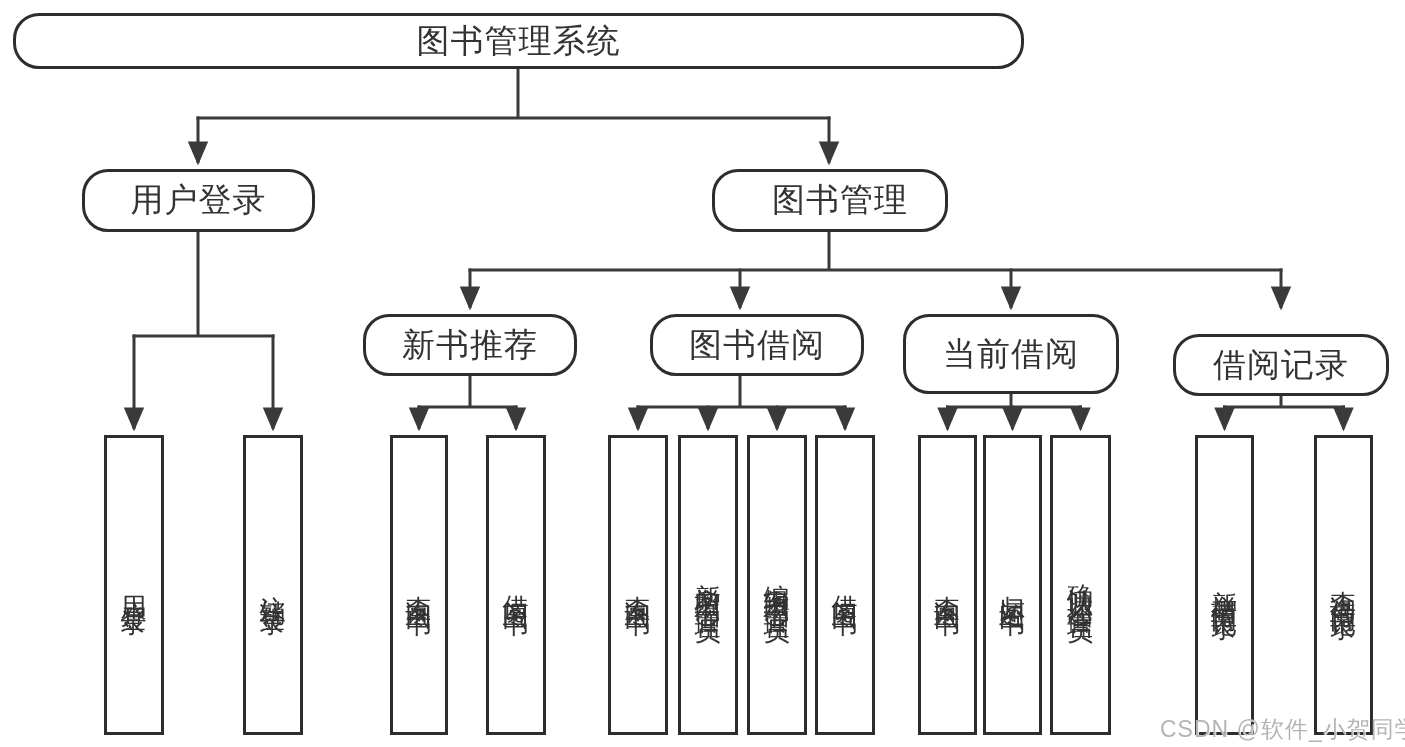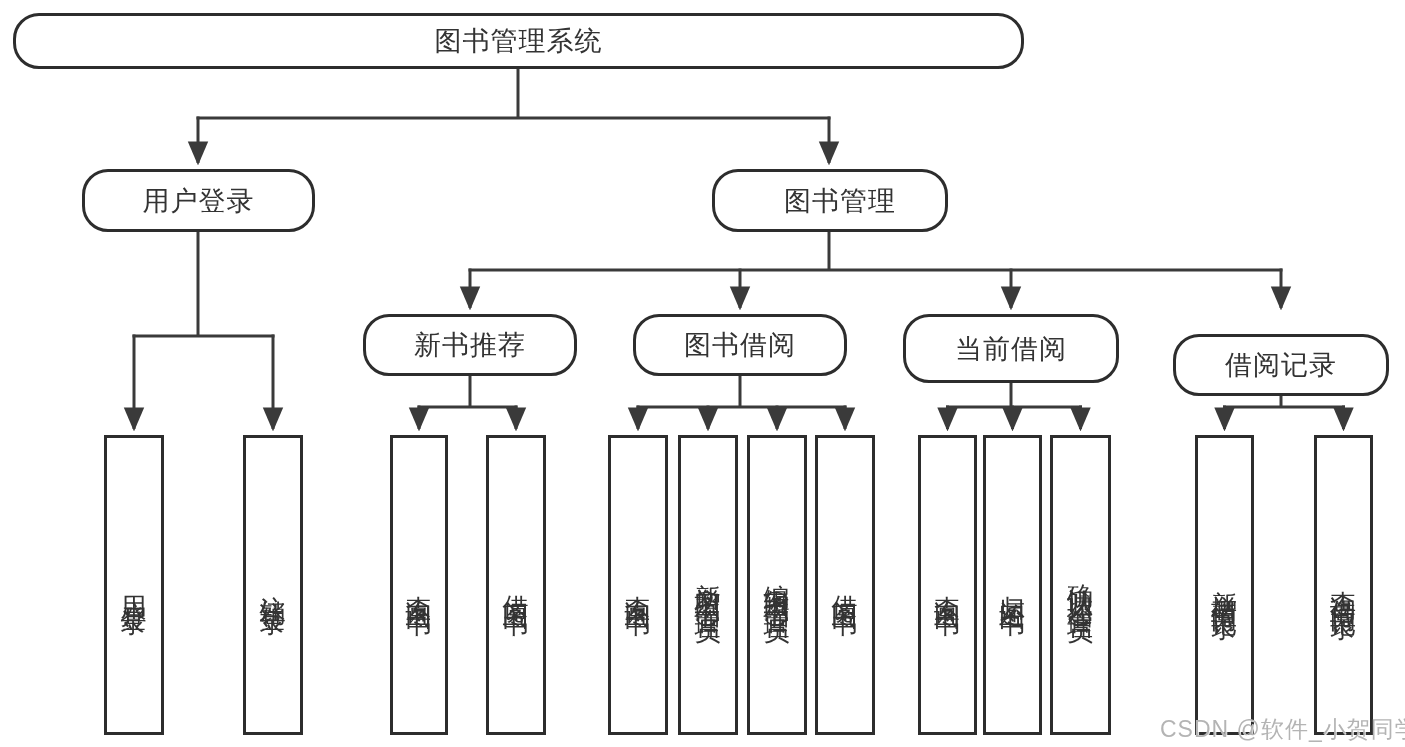--- a/index.html
+++ b/index.html
@@ -21,41 +21,41 @@
     box-sizing: border-box;
     border: 3px solid #2d2d2d;
     background: #ffffff;
     display: flex;
     align-items: center;
     justify-content: center;
     color: #333333;
     z-index: 2;
   }
   .h-node {
-    font-size: 27px;
+    font-size: 33px;
     letter-spacing: 1px;
     white-space: nowrap;
     border-radius: 26px;
   }
   .v-node {
     writing-mode: vertical-rl;
     text-orientation: mixed;
     font-size: 26px;
     letter-spacing: 5px;
     line-height: 1;
     top: 435px;
     height: 300px;
   }
   
   #n-root           { left: 13px;  top: 13px;  width: 1011px; height: 56px; }
   #n-user-login     { left: 82px;  top: 169px; width: 233px;  height: 63px; }
   #n-book-mgmt      { left: 712px; top: 169px; width: 236px;  height: 63px; padding-left: 20px; }
   #n-new-book-rec   { left: 363px; top: 314px; width: 214px;  height: 62px; }
-  #n-book-borrow    { left: 633px; top: 314px; width: 214px;  height: 62px; text-align: right; }
-  #n-current-borrow { left: 903px; top: 314px; width: 216px;  height: 69px; }
+  #n-book-borrow    { left: 650px; top: 314px; width: 214px;  height: 62px; text-align: right; }
+  #n-current-borrow { left: 903px; top: 314px; width: 216px;  height: 80px; }
   #n-borrow-records { left: 1173px;top: 314px; width: 216px;  height: 62px; margin-top: 20px; }
   
   #l-user-login      { left: 104px;  width: 60px; }
   #l-logout          { left: 243px;  width: 60px; }
   #l-rec-query       { left: 390px;  width: 58px; }
   #l-rec-borrow      { left: 486px;  width: 60px; }
   #l-bb-query        { left: 608px;  width: 60px; }
   #l-bb-add          { left: 678px;  width: 60px; }
   #l-bb-edit         { left: 747px;  width: 60px; }
   #l-bb-borrow       { left: 815px;  width: 60px; }

